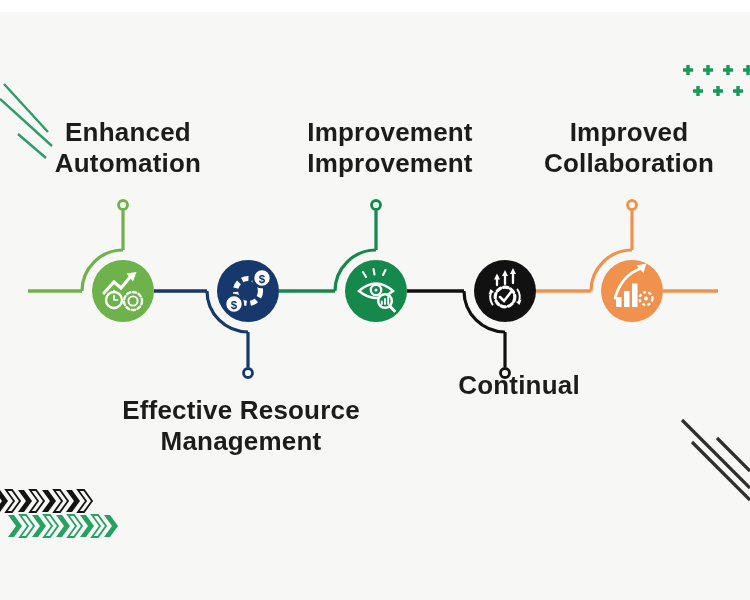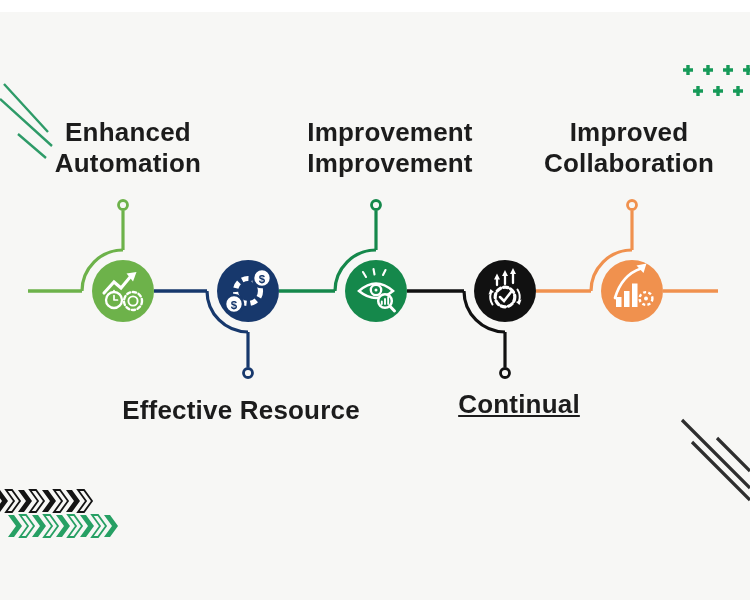--- a/index.html
+++ b/index.html
@@ -13,21 +13,21 @@
   .step-label{
     position:absolute;width:260px;text-align:center;
     font-weight:700;font-size:26px;line-height:31px;color:#1c1c1c;
     letter-spacing:0.2px;
   }
   .step-label span{display:block;white-space:nowrap;}
   .lbl-1{left:-2px;top:117px;}
   .lbl-3{left:260px;top:117px;}
   .lbl-5{left:499px;top:117px;}
   .lbl-2{left:111px;top:395px;}
-  .lbl-4{left:389px;top:389px;text-decoration:underline;}
+  .lbl-4{left:389px;top:370px;}
 </style>
 </head>
 <body>
 
 <div class="canvas">
   <div class="top-strip"></div>
 
   <svg class="layer" width="750" height="600" viewBox="0 0 750 600">
 
     <path d="M4,84 L48,132 M0,99 L52,146 M18,134 L46,158" fill="none" stroke-width="2.4" stroke="#2e9b68"></path>
@@ -146,17 +146,18 @@
   <div class="step-label lbl-3">
     <span>Improvement</span>
     <span>Improvement</span>
   </div>
   <div class="step-label lbl-5">
     <span>Improved</span>
     <span>Collaboration</span>
   </div>
   <div class="step-label lbl-2">
     <span>Effective Resource</span>
+    <span>Management</span>
   </div>
   <div class="step-label lbl-4">
     <span>Continual</span>
   </div>
 </div>
 
 </body></html>

